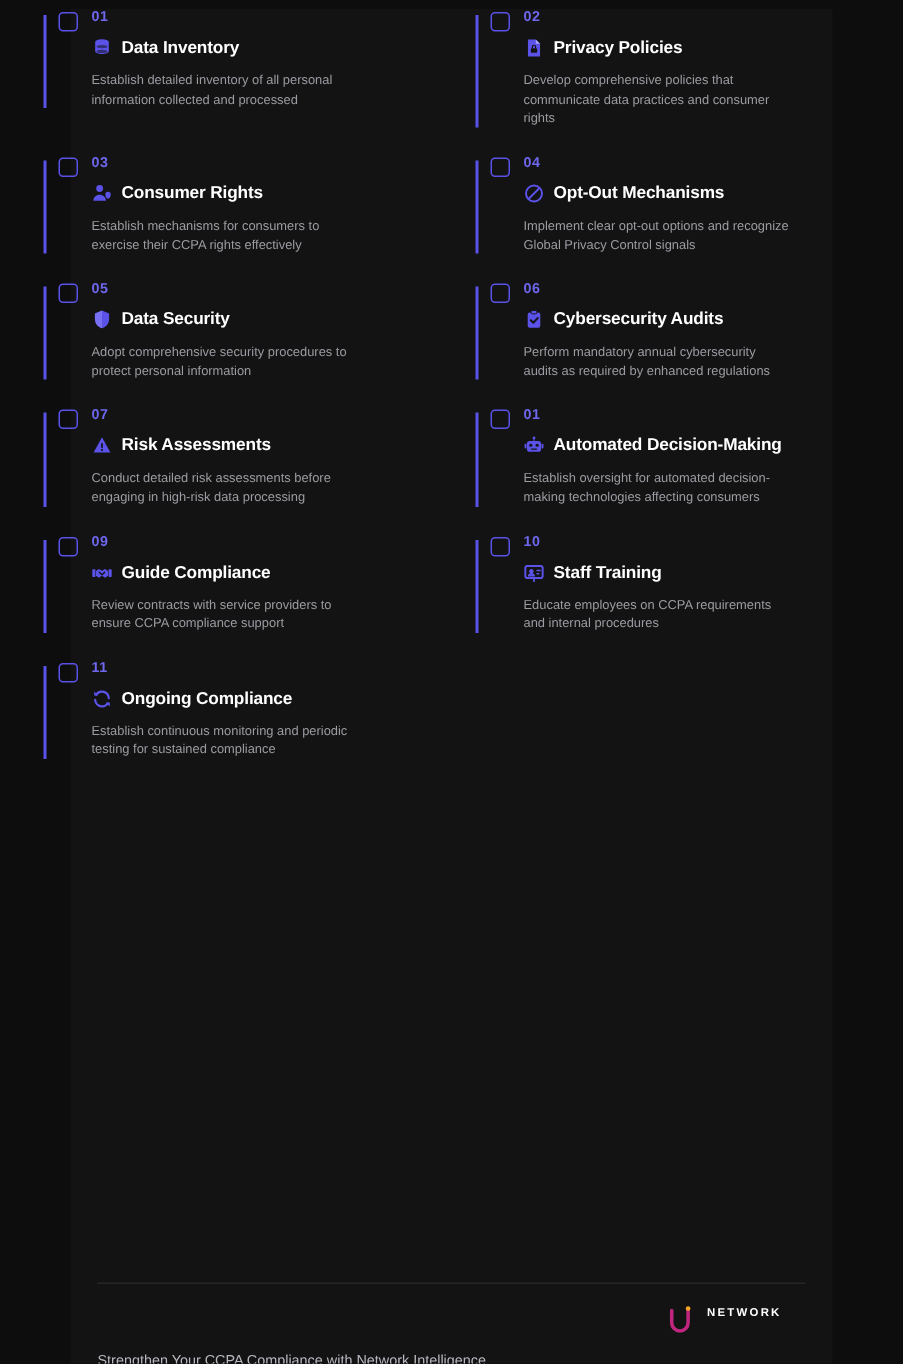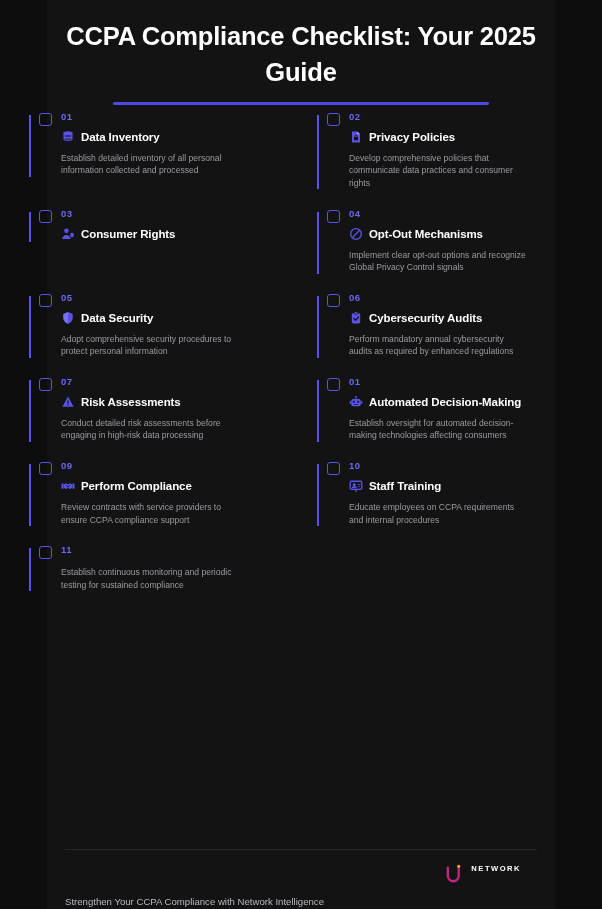--- a/index.html
+++ b/index.html
@@ -200,24 +200,20 @@
     margin-top: 1px;
     margin-left: -24px;
   }
 </style>
 </head>
 <body>
 
 <div class="page">
   <div class="card"></div>
 
-  <div class="header" style="position:relative;">
-    <div class="title">CCPA Compliance Checklist: Your 2025 Guide</div>
-    <div class="title-rule"></div>
-  </div>
 
   <div class="grid" id="grid">
       <div class="item" style="min-height: 97px;">
     <div class="item-inner">
       <div class="accent-bar"></div>
       <div class="item-head">
         <div class="checkbox"></div>
         <div class="head-text">
           <div class="num">01</div>
           <div class="title-row">
@@ -272,20 +268,21 @@
                   <svg viewBox="0 0 16 16" class="titem-icon">
                     <circle cx="6.2" cy="4.2" r="2.6" fill="#5b52e8"></circle>
                     <path d="M1.4 13.6c0-2.7 2.15-4.6 4.8-4.6s4.8 1.9 4.8 4.6z" fill="#5b52e8"></path>
                     <path d="M12.6 6.2l2.3.95v2.2c0 1.5-1.05 2.6-2.3 3.05-1.25-.45-2.3-1.55-2.3-3.05v-2.2z" fill="#5b52e8" stroke="#131314" stroke-width="0.7"></path>
                   </svg>
                 </span>
             <span class="item-title">Consumer Rights</span>
           </div>
         </div>
       </div>
+      <div class="desc">Establish mechanisms for consumers to exercise their CCPA rights effectively</div>
     </div>
       </div>
       <div class="item" style="min-height: 84px;">
     <div class="item-inner">
       <div class="accent-bar"></div>
       <div class="item-head">
         <div class="checkbox"></div>
         <div class="head-text">
           <div class="num">04</div>
           <div class="title-row">
@@ -403,21 +400,21 @@
           <div class="num">09</div>
           <div class="title-row">
             <span class="icon-slot">
                   <svg viewBox="0 0 16 16" class="titem-icon">
                     <rect x="0.6" y="5.2" width="2.4" height="5.8" rx="0.6" fill="#5b52e8"></rect>
                     <rect x="13" y="5.2" width="2.4" height="5.8" rx="0.6" fill="#5b52e8"></rect>
                     <path d="M3.4 6.4l2.3-1.5 2.3 1.3 2.3-1.3 2.3 1.5v3.6l-2.2 1.6-2.4-1.5-2.4 1.5-2.2-1.6z" fill="#5b52e8"></path>
                     <path d="M5.9 7.4l2.1 1.9 2.1-1.9" fill="none" stroke="#131314" stroke-width="1" stroke-linecap="round" stroke-linejoin="round"></path>
                   </svg>
                 </span>
-            <span class="item-title">Perform Compliance</span>
+            <span class="item-title">Guide Compliance</span>
           </div>
         </div>
       </div>
       <div class="desc">Review contracts with service providers to ensure CCPA compliance support</div>
     </div>
       </div>
       <div class="item" style="min-height: 84px;">
     <div class="item-inner">
       <div class="accent-bar"></div>
       <div class="item-head">
@@ -442,20 +439,31 @@
       <div class="desc">Educate employees on CCPA requirements and internal procedures</div>
     </div>
       </div>
       <div class="item">
     <div class="item-inner">
       <div class="accent-bar"></div>
       <div class="item-head">
         <div class="checkbox"></div>
         <div class="head-text">
           <div class="num">11</div>
+          <div class="title-row">
+            <span class="icon-slot">
+                  <svg viewBox="0 0 16 16" class="titem-icon">
+                    <path d="M13.2 7.4A5.3 5.3 0 0 0 3.6 4.6" fill="none" stroke="#5b52e8" stroke-width="1.7" stroke-linecap="round"></path>
+                    <path d="M2.8 8.6a5.3 5.3 0 0 0 9.6 2.8" fill="none" stroke="#5b52e8" stroke-width="1.7" stroke-linecap="round"></path>
+                    <path d="M2 2.2v3.1h3.1z" fill="#5b52e8"></path>
+                    <path d="M14 13.8v-3.1h-3.1z" fill="#5b52e8"></path>
+                  </svg>
+                </span>
+            <span class="item-title">Ongoing Compliance</span>
+          </div>
         </div>
       </div>
       <div class="desc">Establish continuous monitoring and periodic testing for sustained compliance</div>
     </div>
       </div>
     </div>
 
   <div class="footer-rule"></div>
 
   <div class="footer">

